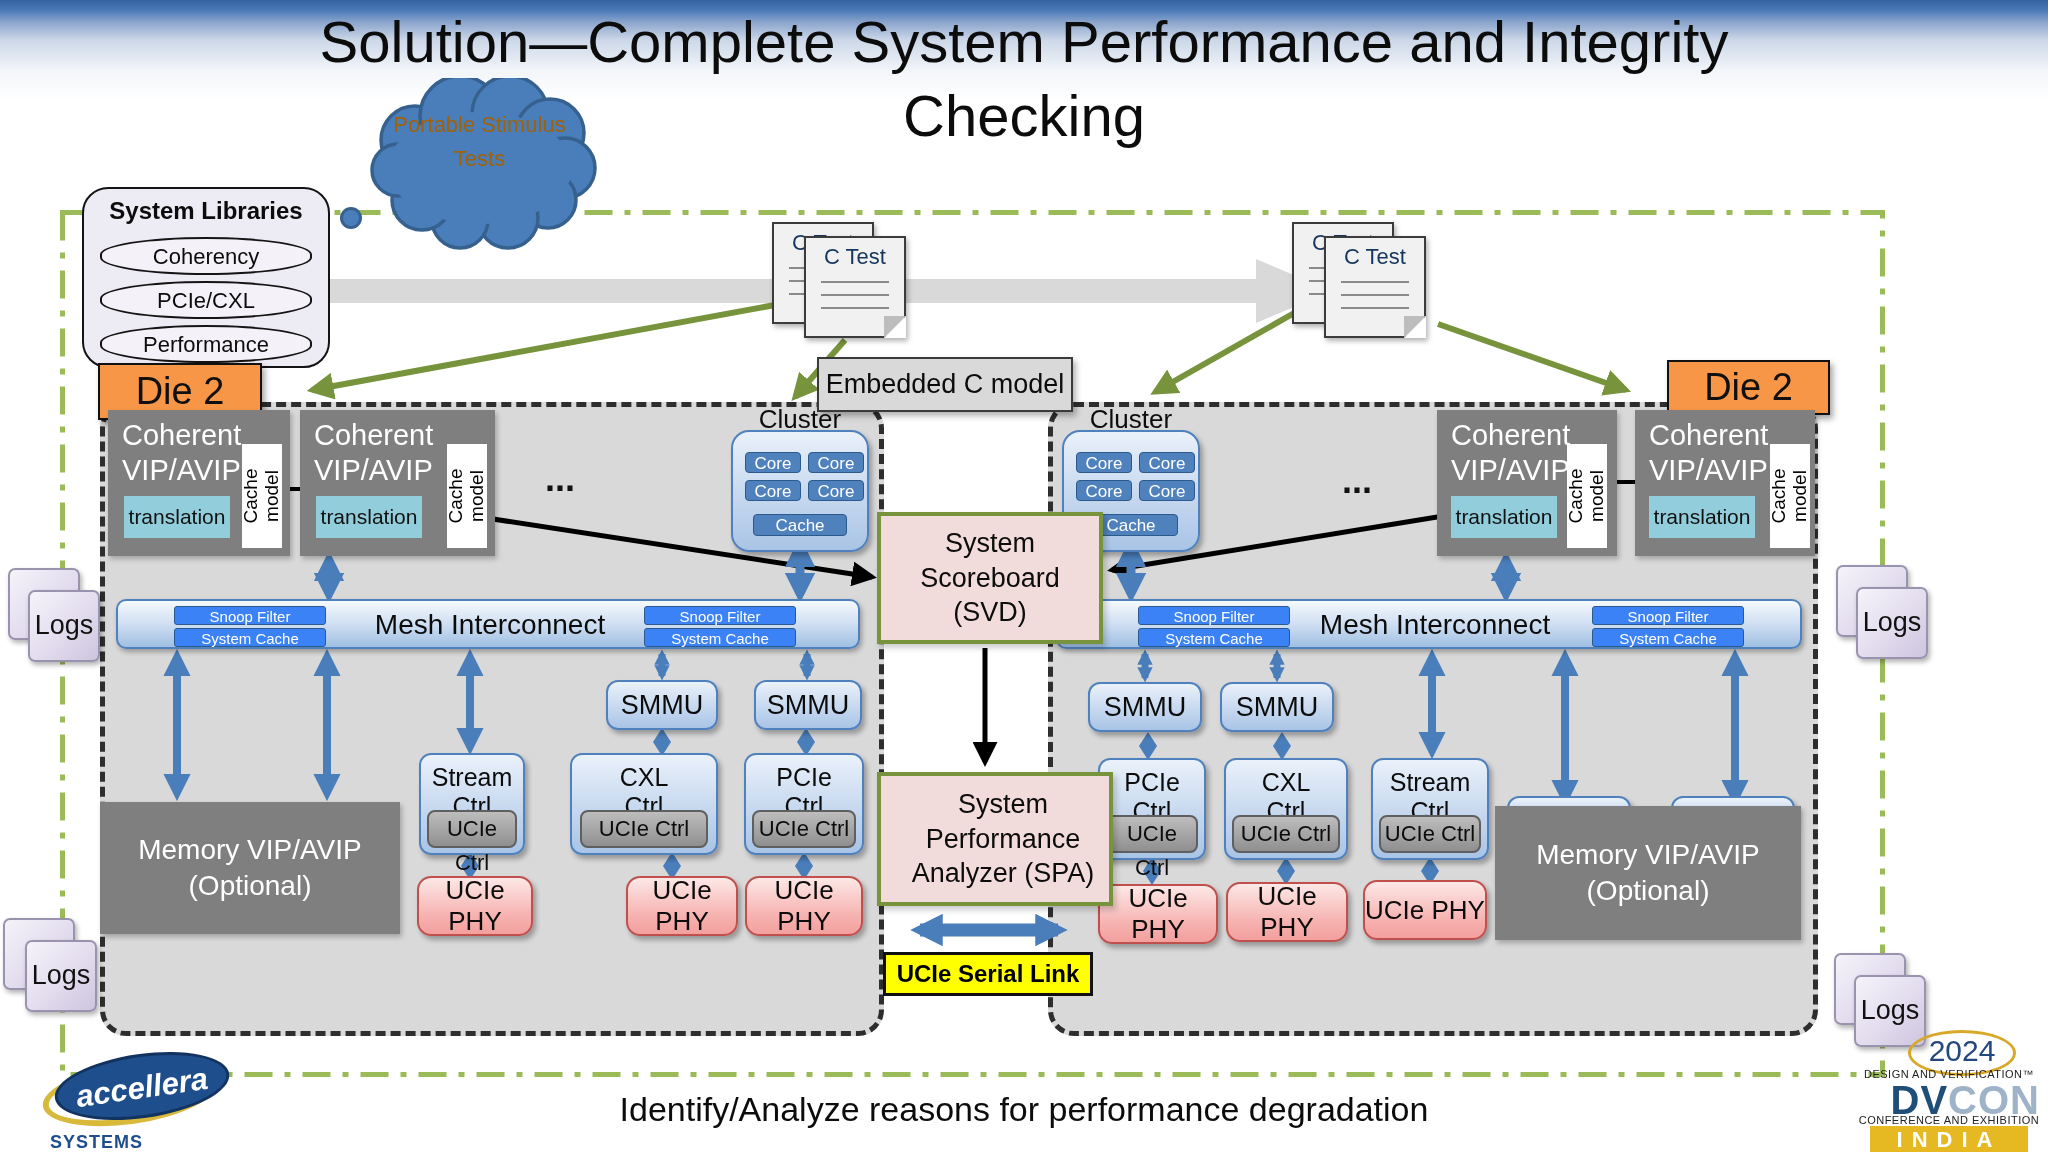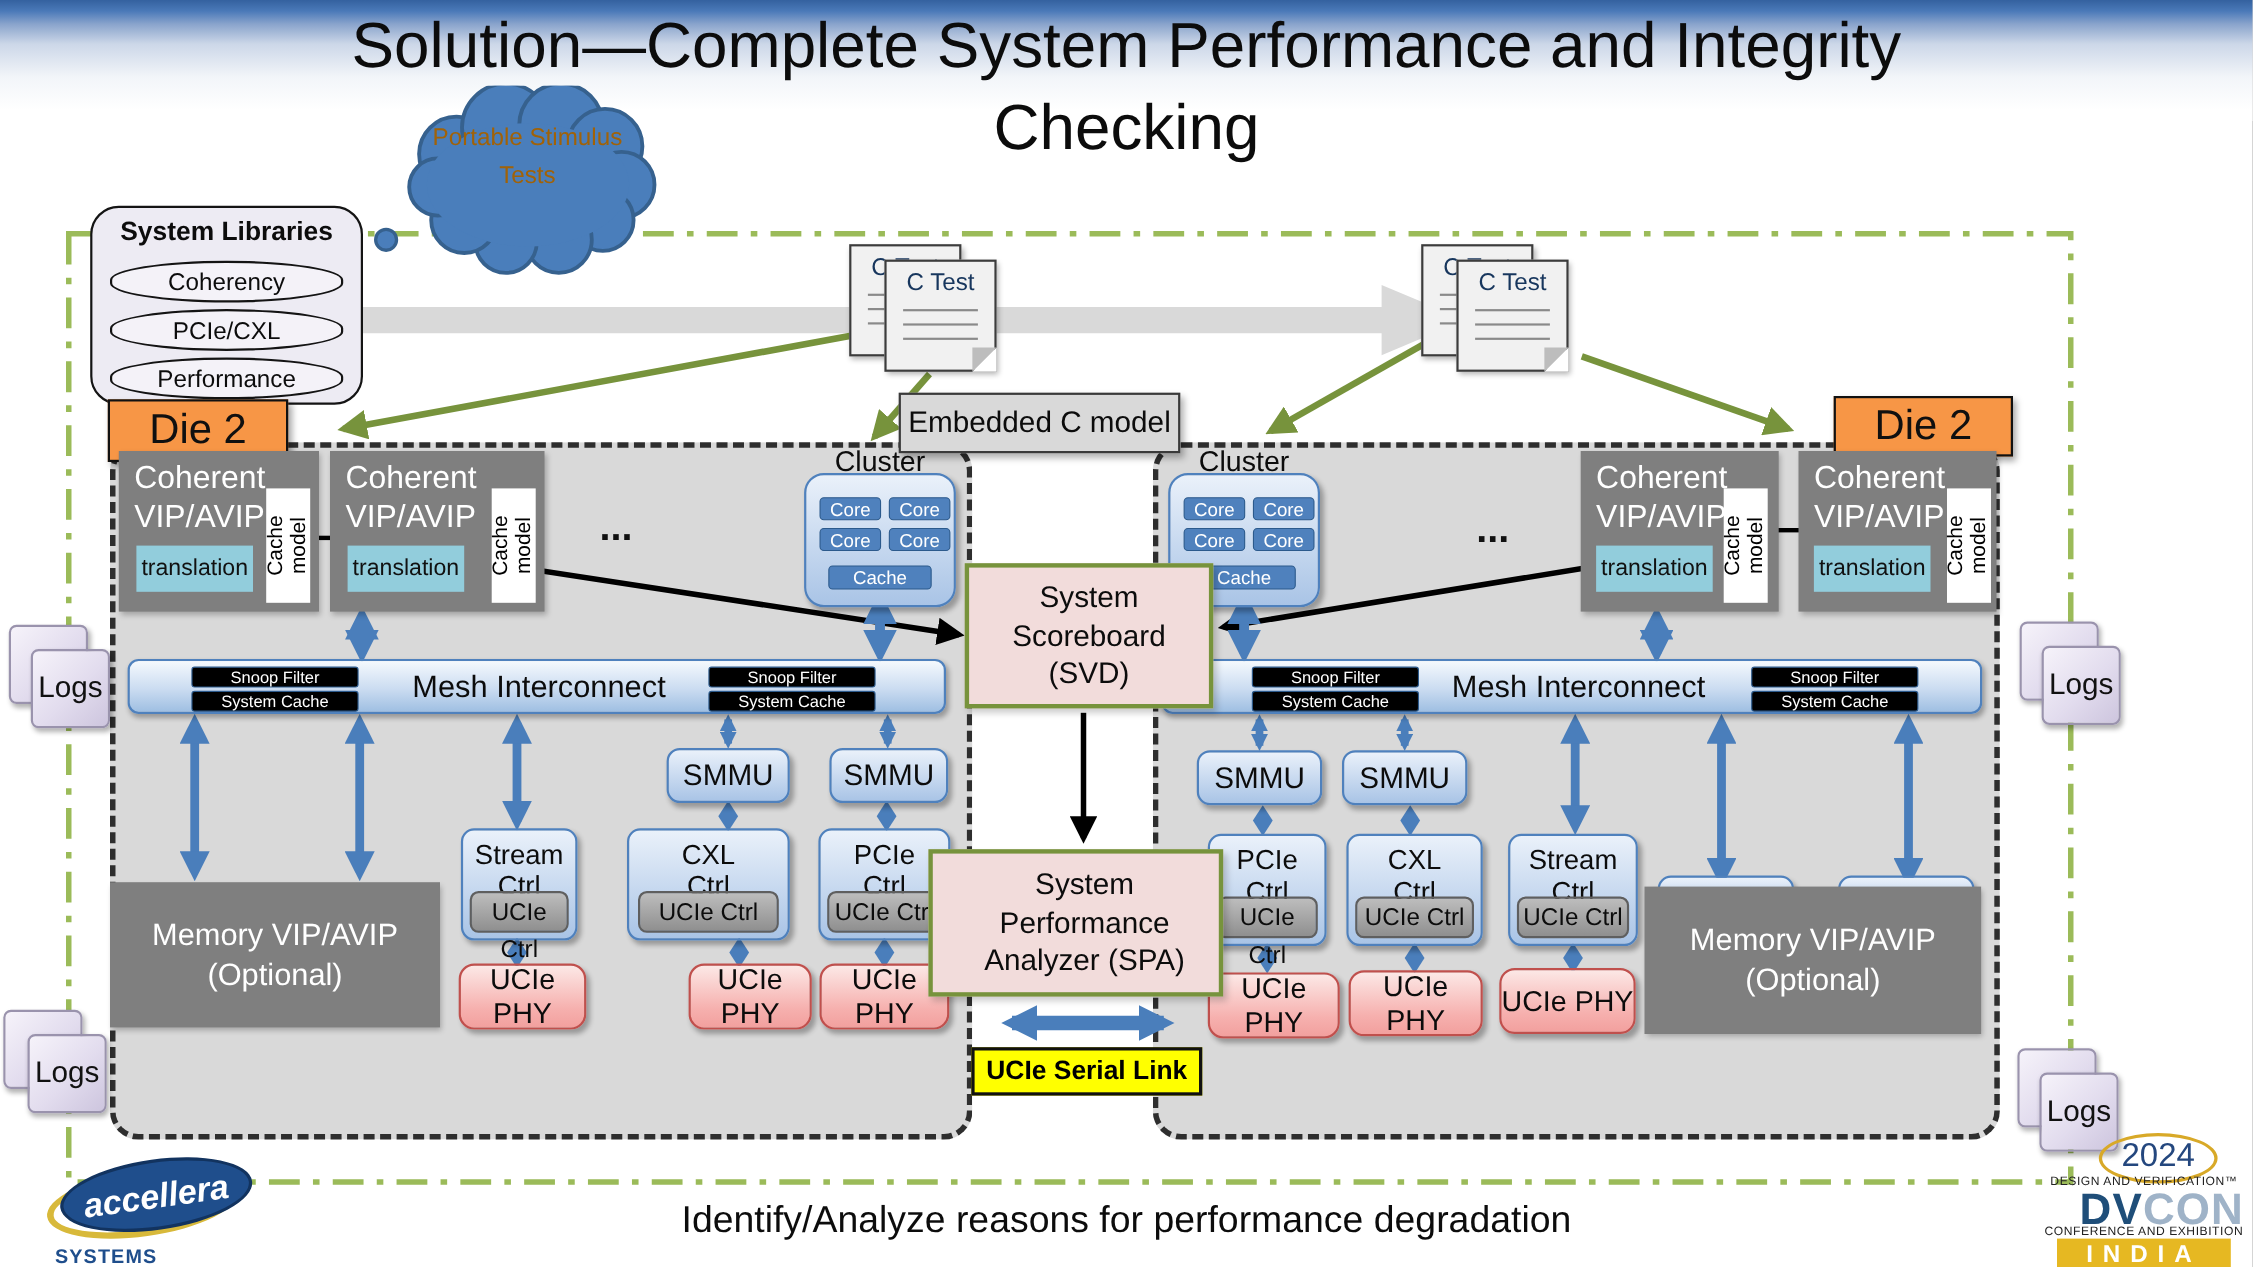--- a/index.html
+++ b/index.html
@@ -18,21 +18,21 @@
   .cachestrip{background:#ffffff;}
   .cachemodel{display:flex;align-items:center;justify-content:center;text-align:center;
     font-size:19px;line-height:1.08;color:#000;transform:rotate(-90deg);}
   
   .bluebox{background:linear-gradient(180deg,#eaf1fa 0%,#c6d8ef 55%,#a9c4e6 100%);
     border:2px solid #4f81bd;border-radius:12px;box-sizing:border-box;
     box-shadow:3px 4px 5px rgba(0,0,0,0.3);color:#0c0c0c;text-align:center;}
   .clusterbox{border-radius:18px;}
   .corebtn{background:#4f81bd;border:1px solid #2c5a8c;border-radius:4px;color:#fff;
     font-size:17px;text-align:center;line-height:21px;box-sizing:border-box;}
-  .sfbtn{background:#000000;border:1px solid #2c5a8c;border-radius:3px;color:#fff;
+  .sfbtn{background:#3b82f6;border:1px solid #2c5a8c;border-radius:3px;color:#fff;
     font-size:15px;text-align:center;line-height:19px;box-sizing:border-box;}
   .meshbar{background:linear-gradient(180deg,#f5f9fd 0%,#cbdcf1 55%,#9fbfe2 100%);
     border:2px solid #4f81bd;border-radius:10px;box-sizing:border-box;box-shadow:2px 3px 5px rgba(0,0,0,0.3);}
   .meshtext{font-size:28px;color:#0c0c0c;text-align:center;}
   .ctrl-label{font-size:25px;line-height:1.15;padding-top:8px;margin:0 auto;width:84px;text-align:center;}
   .ucie-ctrl{background:linear-gradient(180deg,#bdbdbd,#8f8f8f);border:2px solid #5f5f5f;border-radius:8px;
     color:#0c0c0c;font-size:22px;text-align:center;line-height:34px;box-sizing:border-box;}
   .phy{background:linear-gradient(180deg,#fce8e6 0%,#f6b0ae 70%,#f2a09e 100%);border:2px solid #c0504d;
     border-radius:14px;color:#0c0c0c;font-size:26px;text-align:center;box-sizing:border-box;
     box-shadow:3px 4px 5px rgba(0,0,0,0.3);display:flex;align-items:center;justify-content:center;}
@@ -309,21 +309,21 @@
 
   <div class="abs phy" style="left:1098px;top:884px;width:120px;height:60px;">UCIe PHY</div>
   <div class="abs phy" style="left:1226px;top:882px;width:122px;height:60px;">UCIe PHY</div>
   <div class="abs phy" style="left:1363px;top:880px;width:124px;height:60px;">UCIe PHY</div>
 
   <div class="abs bluebox" style="left:1507px;top:796px;width:124px;height:34px;"></div>
   <div class="abs bluebox" style="left:1671px;top:796px;width:124px;height:34px;"></div>
   <div class="abs grayblock membox" style="left:1495px;top:806px;width:306px;height:134px;">Memory VIP/AVIP (Optional)</div>
 
   <div class="abs pinkbox" style="left:877px;top:512px;width:226px;height:132px;">System Scoreboard (SVD)</div>
-  <div class="abs pinkbox" style="left:844px;top:772px;width:268px;height:134px;padding-left:16px;">System Performance Analyzer (SPA)</div>
+  <div class="abs pinkbox" style="left:877px;top:772px;width:236px;height:134px;padding-left:16px;">System Performance Analyzer (SPA)</div>
   <div class="abs yellowbox" style="left:883px;top:952px;width:210px;height:44px;">UCIe Serial Link</div>
 
   <div class="abs logsq" style="left:8px;top:568px;"></div>
   <div class="abs logsq logstext" style="left:28px;top:590px;">Logs</div>
   <div class="abs logsq" style="left:3px;top:918px;"></div>
   <div class="abs logsq logstext" style="left:25px;top:940px;">Logs</div>
   <div class="abs logsq" style="left:1836px;top:565px;"></div>
   <div class="abs logsq logstext" style="left:1856px;top:587px;">Logs</div>
   <div class="abs logsq" style="left:1834px;top:953px;"></div>
   <div class="abs logsq logstext" style="left:1854px;top:975px;">Logs</div>

